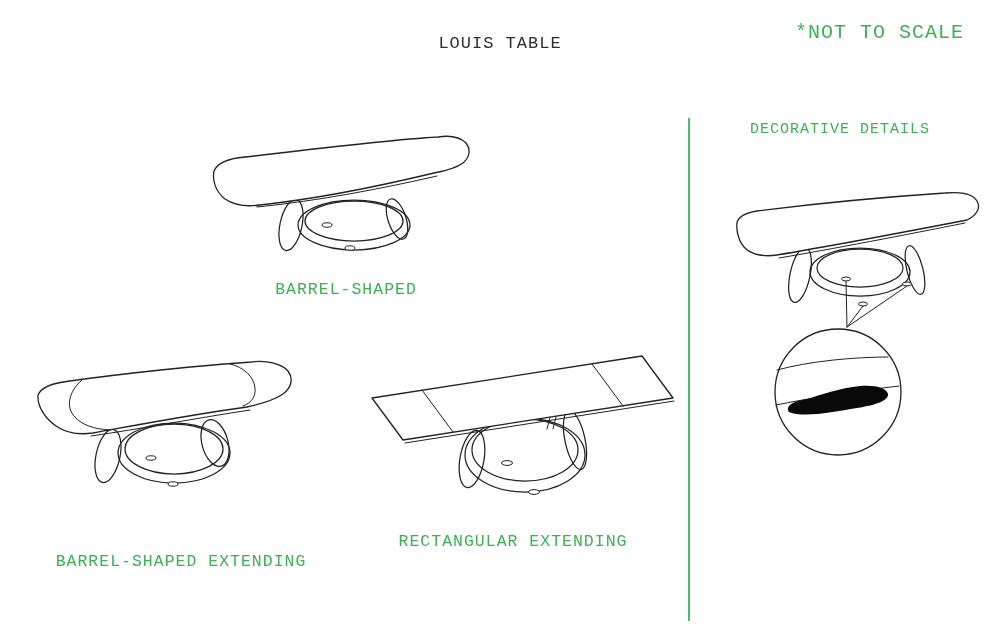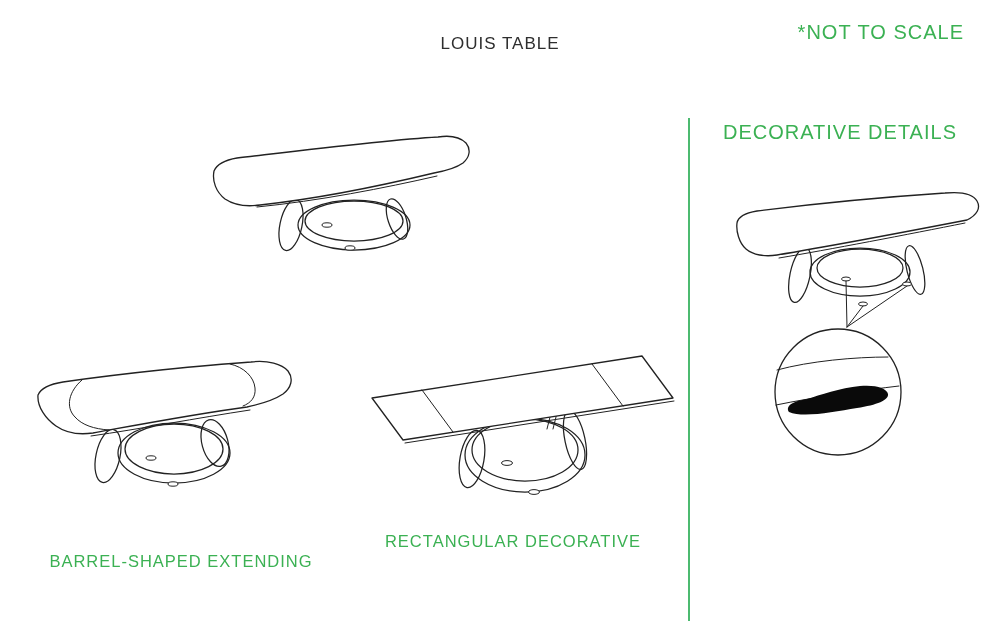--- a/index.html
+++ b/index.html
@@ -1,21 +1,21 @@
 <!DOCTYPE html>
 <html><head>
 <meta charset="utf-8">
 <style>
   html, body { margin: 0; padding: 0; background: #ffffff; }
   .canvas {
     position: relative;
     width: 1000px;
     height: 625px;
     background: #ffffff;
-    font-family: Liberation Sans, sans-serif;
+    font-family: Liberation Mono, monospace;
     overflow: hidden;
   }
   .txt {
     position: absolute;
     letter-spacing: 1px;
     font-weight: 400;
     white-space: nowrap;
   }
   .title {
     left: 350px; top: 34px; width: 300px;
@@ -35,21 +35,21 @@
     text-align: center;
     font-size: 16.5px;
     color: #3bb153;
   }
   .l1 { left: 196px; top: 280px; }
   .l2 { left: 31px;  top: 532px; margin-top: 20px; }
   .l3 { left: 363px; top: 532px; }
   .details-heading {
     left: 690px; top: 121px; width: 300px;
     text-align: center;
-    font-size: 20px;
+    font-size: 15px;
     color: #3bb153;
   }
   .divider {
     position: absolute;
     left: 688px; top: 118px;
     width: 1.5px; height: 503px;
     background: #4cba70;
   }
   .drawing { position: absolute; }
   .d1 { left: 190px; top: 125px; }
@@ -77,20 +77,21 @@
       <ellipse class="ink" cx="164" cy="100" rx="56" ry="25"></ellipse>
       <ellipse class="ink" cx="164" cy="96" rx="49" ry="20"></ellipse>
       <ellipse class="dot" cx="137" cy="100" rx="5" ry="2.2"></ellipse>
       <ellipse class="dot" cx="160" cy="123" rx="5" ry="2.2"></ellipse>
     </g>
     <g>
       <path class="inkw" d="M 24,46 C 27,39 35,35 47,33 C 115,25 195,15 248,12 C 261,10 271,13 276,18 C 281,24 280,32 273,38 C 266,43 255,46 244,48 C 190,61 125,74 70,80 C 56,82 44,80 35,74 C 26,67 22,56 24,46 Z"></path>
       <path class="thin" d="M 247,51 C 195,63 128,76 67,82"></path>
     </g>
   </svg>
+  <div class="txt variant-label l1">BARREL-SHAPED</div>
 
   <svg class="drawing d2" width="290" height="148" viewBox="0 0 290 148">
     <g>
       <ellipse class="ink" cx="83" cy="101" rx="12" ry="27" transform="rotate(12 83 101)"></ellipse>
       <ellipse class="ink" cx="190" cy="88" rx="13" ry="24" transform="rotate(-15 190 88)"></ellipse>
       <ellipse class="ink" cx="149" cy="98" rx="56" ry="30"></ellipse>
       <ellipse class="ink" cx="149" cy="94" rx="49" ry="25"></ellipse>
       <ellipse class="dot" cx="126" cy="103" rx="5" ry="2.2"></ellipse>
       <ellipse class="dot" cx="148" cy="129" rx="5" ry="2.2"></ellipse>
     </g>
@@ -117,21 +118,21 @@
     </g>
     <g>
       <path class="inkw" d="M 12,53 L 282,11 L 313,53 L 43,95 Z"></path>
       <path class="thin" d="M 314,56 L 45,98"></path>
       <g>
         <path class="thin" d="M 62,45 L 93,87"></path>
         <path class="thin" d="M 232,19 L 263,61"></path>
       </g>
     </g>
   </svg>
-  <div class="txt variant-label l3">RECTANGULAR DECORATIVE</div>
+  <div class="txt variant-label l3">RECTANGULAR EXTENDING</div>
 
   <div class="divider"></div>
 
   <div class="txt details-heading">DECORATIVE DETAILS</div>
 
   <svg class="drawing d4" width="275" height="275" viewBox="0 0 275 275">
     <g>
       <ellipse class="ink" cx="85" cy="90" rx="10" ry="28" transform="rotate(12 85 90)"></ellipse>
       <ellipse class="ink" cx="200" cy="85" rx="8" ry="25" transform="rotate(-14 200 85)"></ellipse>
       <ellipse class="ink" cx="145" cy="87" rx="50" ry="24"></ellipse>

